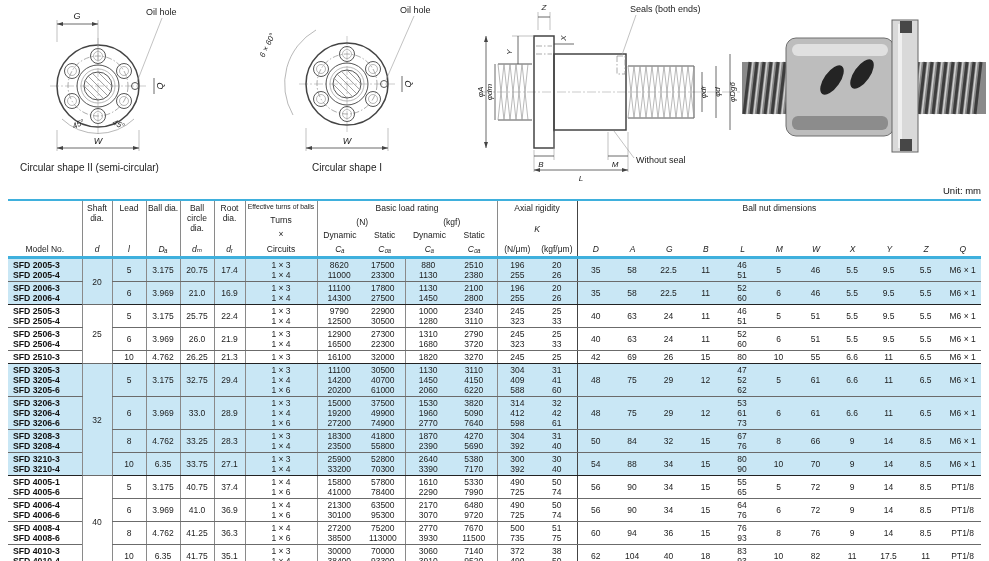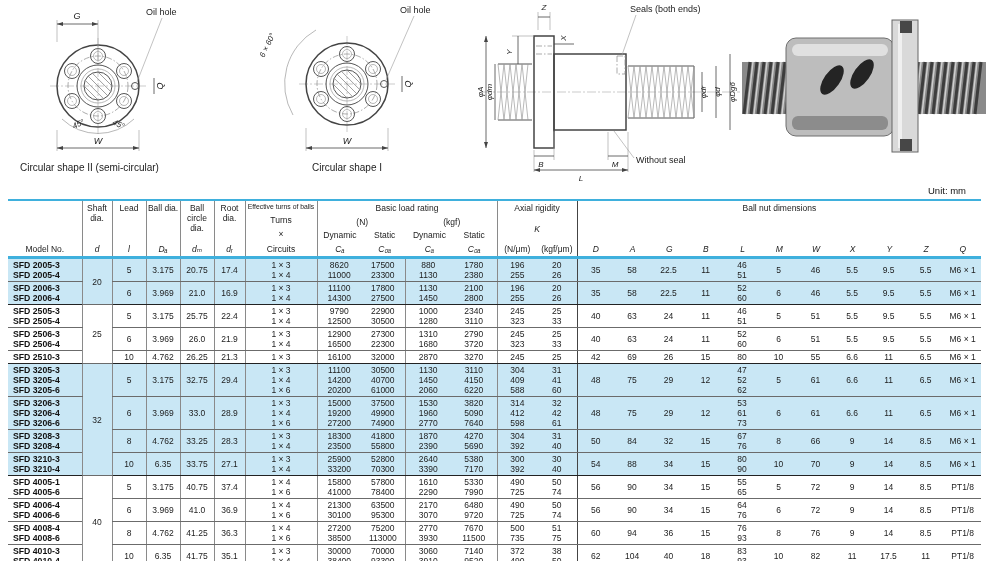--- a/index.html
+++ b/index.html
@@ -13,21 +13,21 @@
   .it{font-style:italic;}
   .s2{fill:none;stroke:#444;stroke-width:1.5;}
   .s1{fill:none;stroke:#555;stroke-width:1;}
   .s0{fill:none;stroke:#999;stroke-width:.7;}
   .dash{fill:none;stroke:#888;stroke-width:.7;stroke-dasharray:6 2 1.5 2;}
   .cl{stroke:#aaa;stroke-width:.6;stroke-dasharray:9 2 2 2;fill:none;}
   .dim{stroke:#444;stroke-width:.8;fill:none;}
   .ext{stroke:#999;stroke-width:.6;fill:none;}
   .h{stroke:#777;stroke-width:.7;}
   .arr{fill:#444;stroke:none;}
-  .unit{position:absolute;right:23px;top:185px;font-size:9.5px;color:#111;}
+  .unit{position:absolute;right:8px;top:185px;font-size:9.5px;color:#111;}
   table.spec{position:absolute;left:8px;top:199px;width:973px;border-collapse:collapse;table-layout:fixed;border-top:2.5px solid #3fb0dd;}
   thead th{border-bottom:3px solid #3fb0dd;font-weight:normal;font-size:8.5px;padding:0;vertical-align:middle;color:#222;}
   .hcol{height:55px;display:flex;flex-direction:column;justify-content:space-between;align-items:center;padding:2px 0;box-sizing:border-box;}
   .hcol.mid{justify-content:flex-end;}
   .hrow{display:flex;width:100%;}
   .hrow span{flex:1;text-align:center;}
   .tiny{font-size:6.8px;white-space:nowrap;}
   td{font-size:8.5px;line-height:10px;text-align:center;padding:1px 0;vertical-align:middle;color:#1c1c1c;}
   td div{margin:0;}
   td.model{text-align:left;padding-left:5px;font-weight:bold;font-size:8.7px;color:#111;}
@@ -415,21 +415,21 @@
         </td>
         <td>
           <div>17500</div>
           <div>23300</div>
         </td>
         <td class="vl">
           <div>880</div>
           <div>1130</div>
         </td>
         <td>
-          <div>1780</div>
+          <div>2510</div>
           <div>2380</div>
         </td>
         <td class="vl">
           <div>196</div>
           <div>255</div>
         </td>
         <td>
           <div>20</div>
           <div>26</div>
         </td>
@@ -730,21 +730,21 @@
         <td class="vl">
           <div>1 × 3</div>
         </td>
         <td class="vl">
           <div>16100</div>
         </td>
         <td>
           <div>32000</div>
         </td>
         <td class="vl">
-          <div>2870</div>
+          <div>1820</div>
         </td>
         <td>
           <div>3270</div>
         </td>
         <td class="vl">
           <div>245</div>
         </td>
         <td>
           <div>25</div>
         </td>

